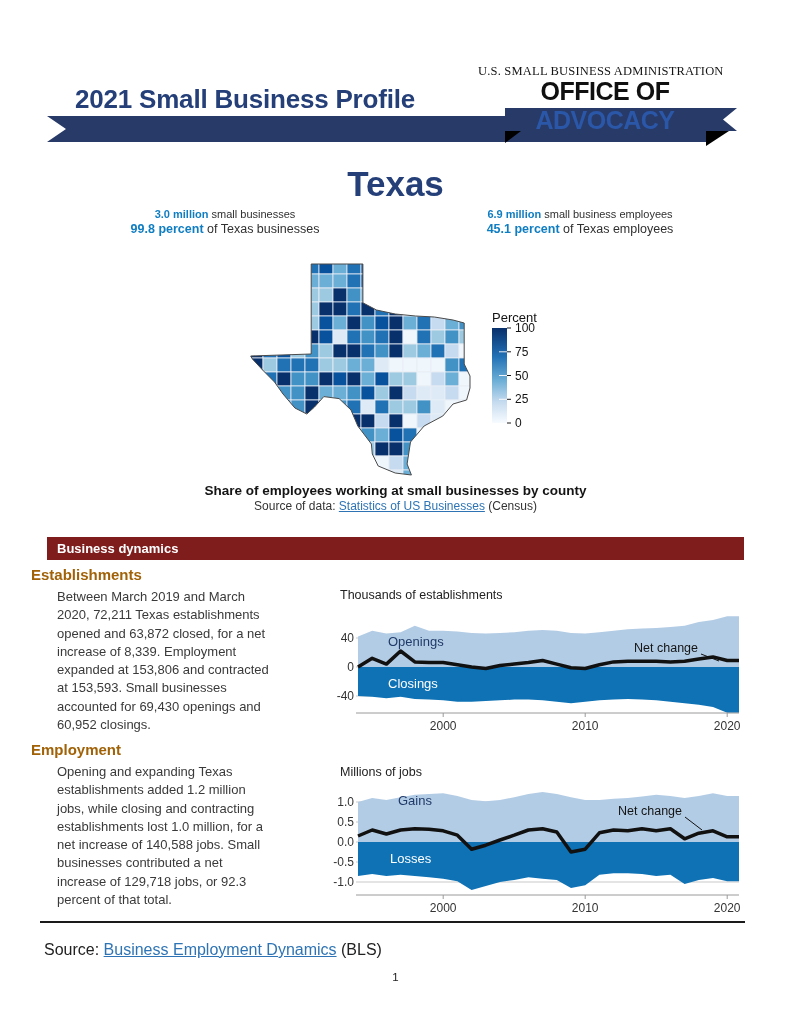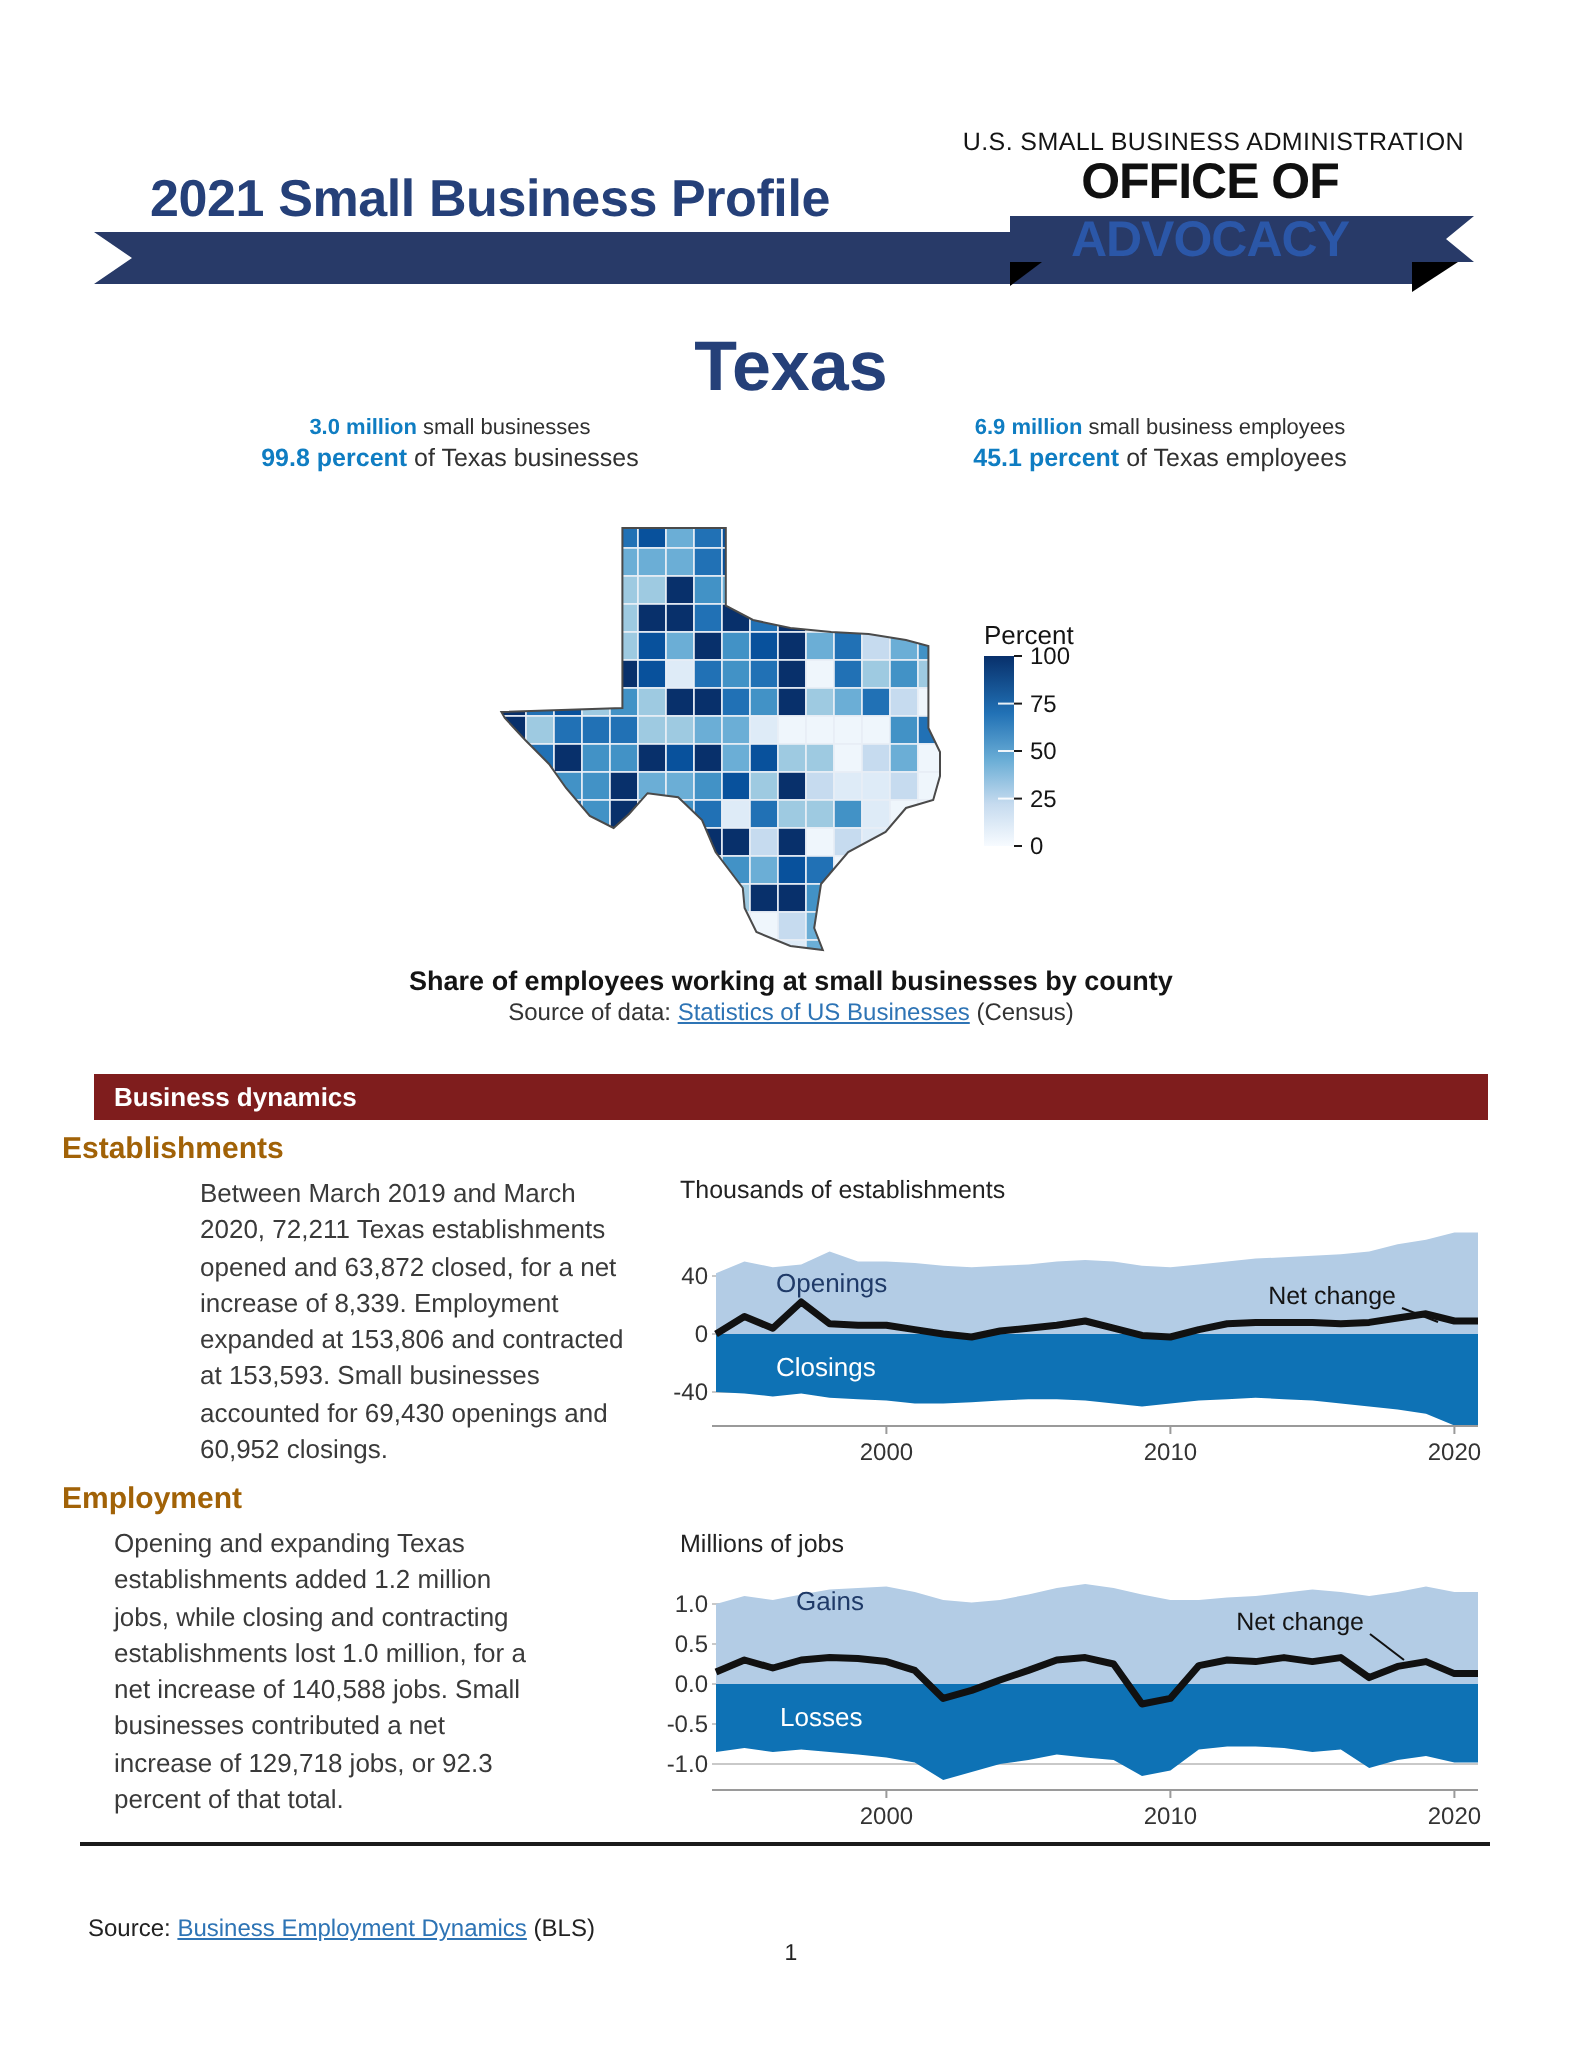--- a/index.html
+++ b/index.html
@@ -2,21 +2,21 @@
 <html><head>
 <meta charset="utf-8">
 <style>
   html,body{margin:0;padding:0;background:#fff;}
   .page{position:relative;width:791px;height:1024px;background:#ffffff;overflow:hidden;
         font-family:"Liberation Sans",sans-serif;color:#1a1a1a;}
   .abs{position:absolute;}
   
   .doc-title{left:40px;top:84px;width:410px;text-align:center;font-size:26px;font-weight:bold;
              color:#254079;letter-spacing:-0.2px;}
-  .logo-line1{left:478px;top:64px;width:254px;text-align:right;font-family:Liberation Sans, sans-serif;
+  .logo-line1{left:478px;top:64px;width:254px;text-align:left;font-family:Liberation Serif, serif;
               font-size:12.5px;color:#141414;letter-spacing:0.2px;}
   .logo-line2{left:478px;top:77px;width:254px;text-align:center;font-size:25px;font-weight:bold;
               color:#101010;letter-spacing:-0.5px;}
   .logo-line2 .adv{color:#2B57A8;}
   .ribbon-items{left:505px;top:112px;width:220px;height:19px;line-height:19px;display:flex;
                 justify-content:center;align-items:center;gap:9px;color:#fff;font-size:9px;
                 font-weight:bold;letter-spacing:1.1px;margin-top:36px;}
   .ribbon-items .dot{font-size:6px;letter-spacing:0;}
   
   .state-title{left:0;top:164px;width:791px;text-align:center;font-size:35px;font-weight:bold;color:#254079;}
@@ -41,21 +41,21 @@
   .ytick,.xtick{font-size:12px;fill:#333;}
   .arealab{font-size:13px;}
   .navylab{fill:#1F3A68;}
   .whitelab{fill:#ffffff;}
   .netlab{font-size:12.5px;fill:#141414;}
   .legend-title{font-size:13px;fill:#141414;}
   .legend-tick{font-size:12px;fill:#141414;}
   
   .foot-rule{left:40px;top:921px;width:705px;height:2px;background:#1a1a1a;}
   .footnote1{left:44px;top:926px;font-size:12px;color:#222;}
-  .footnote2{left:44px;top:941px;font-size:12px;color:#222;margin-top:16px;}
+  .footnote2{left:44px;top:941px;font-size:16px;color:#222;}
   .page-num{left:0;top:971px;width:791px;text-align:center;font-size:11.5px;color:#222;}
 </style>
 </head>
 <body>
 
 <div class="page">
 
   <svg class="abs" style="left:0;top:0;" width="791" height="160" aria-hidden="true">
     <path d="M47,116 L706,116 L706,142 L47,142 L66,129 Z" fill="#283A68"></path>
     <path d="M505,131 L521,131 L505,143 Z" fill="#000000"></path>
@@ -412,21 +412,21 @@
     <text x="280" y="143.3" class="legend-tick">25</text>
     <text x="280" y="167" class="legend-tick">0</text>
   </svg>
 
   <div class="abs map-caption">Share of employees working at small businesses by county</div>
   <div class="abs map-source"><span>Source of data: </span><a href="#" class="doclink">Statistics of US Businesses</a><span> (Census)</span></div>
 
   <div class="abs section-bar">Business dynamics</div>
 
   <div class="abs sub-heading" style="top:566px;">Establishments</div>
-  <div class="abs body-para" style="top:588px;margin-left:43px;">Between March 2019 and March
+  <div class="abs body-para" style="top:588px;">Between March 2019 and March
 2020, 72,211 Texas establishments
 opened and 63,872 closed, for a net
 increase of 8,339. Employment
 expanded at 153,806 and contracted
 at 153,593. Small businesses
 accounted for 69,430 openings and
 60,952 closings.</div>
 
   <div class="abs sub-heading" style="top:741px;">Employment</div>
   <div class="abs body-para" style="top:763px;">Opening and expanding Texas

